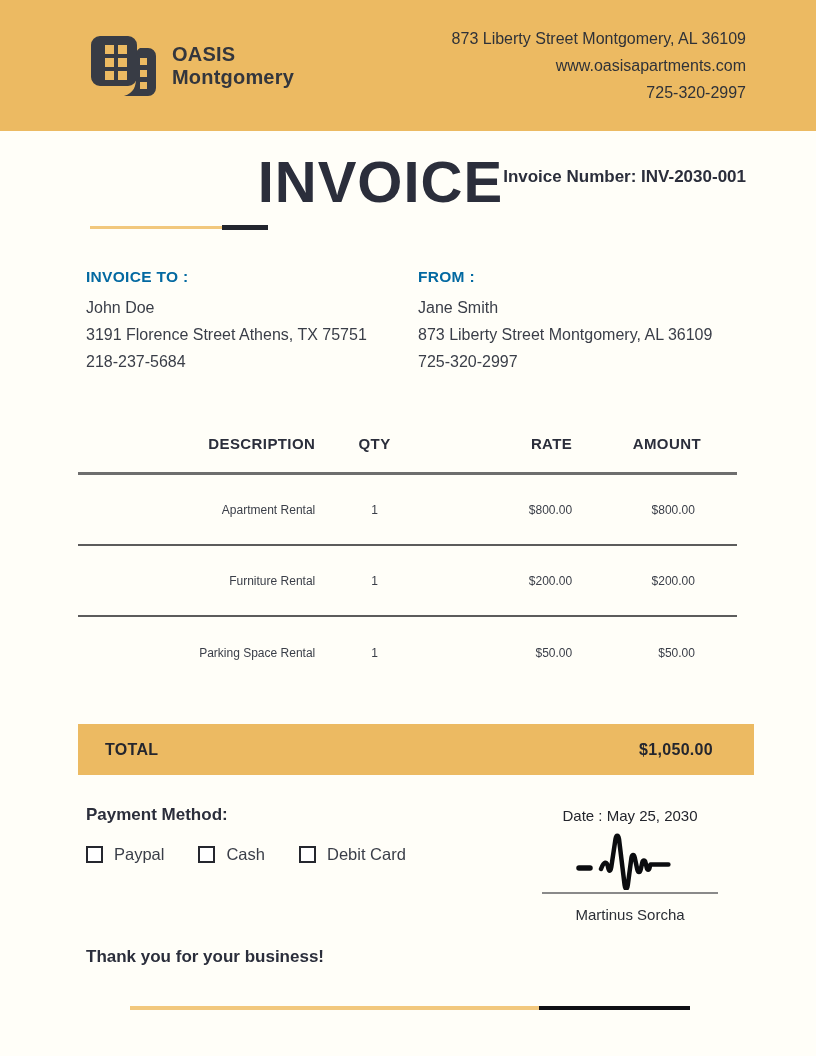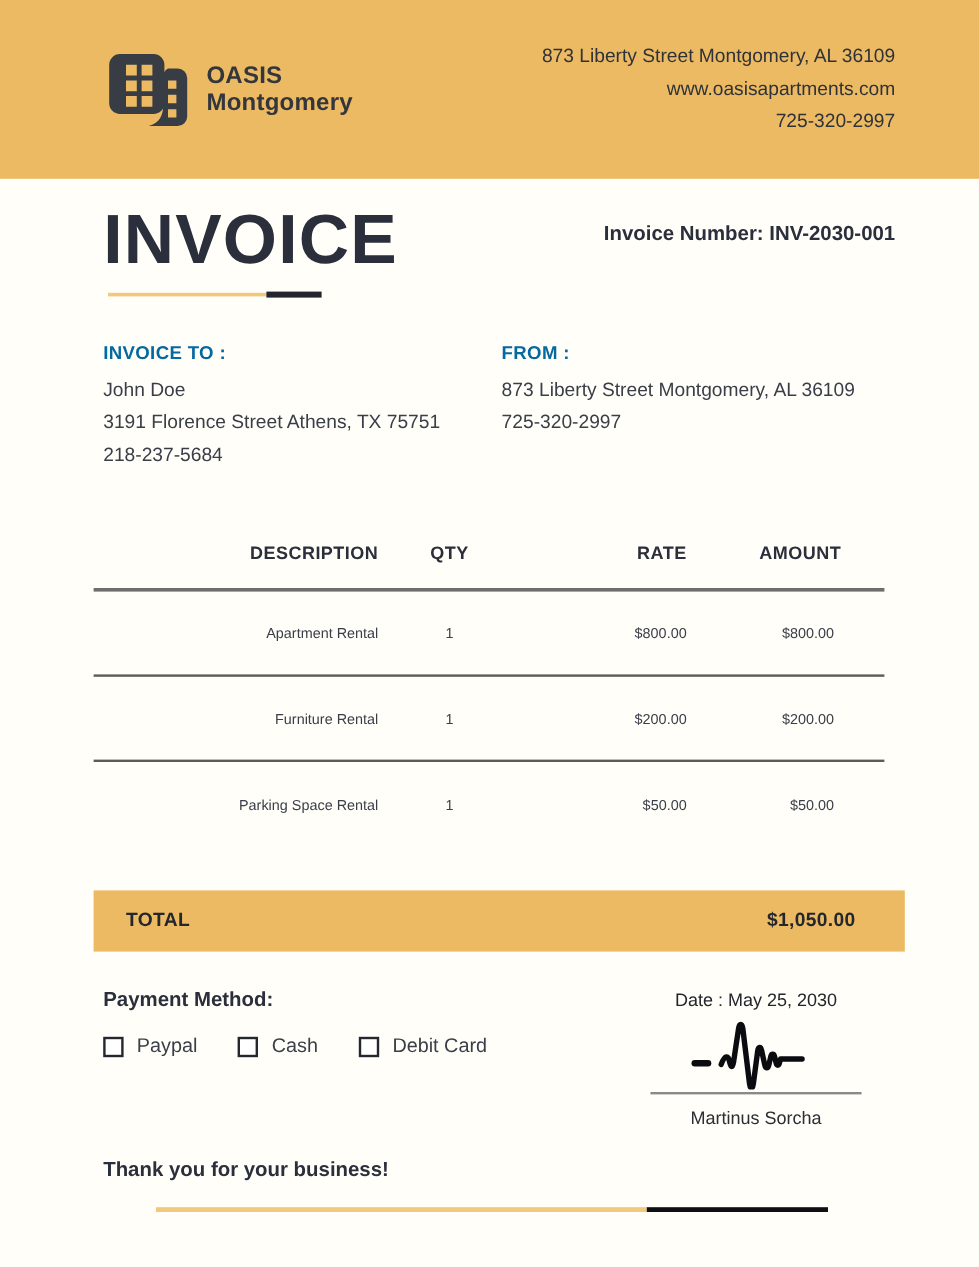--- a/index.html
+++ b/index.html
@@ -7,35 +7,35 @@
   body {
     font-family: "Liberation Sans", sans-serif;
     background: #FFFEF8;
     color: #3A3E48;
     overflow: hidden;
     position: relative;
   }
 
   
   .header {
-    height: 149px;
+    height: 131px;
     background: #ECBA62;
     display: flex;
     align-items: center;
     justify-content: space-between;
     padding: 0 70px 0 88px;
   }
   .brand { display: flex; align-items: center; gap: 12px; }
   .brand-logo { width: 72px; height: 70px; flex: 0 0 auto; }
   .brand-name { font-weight: 700; font-size: 20px; line-height: 23px; color: #33363D; letter-spacing: .2px; }
   .header-contact { text-align: right; font-size: 16px; line-height: 27px; color: #2F3238; }
 
   
   .title-row {
-    display: flex; justify-content: space-between; align-items: flex-start;
+    display: flex; justify-content: flex-end; align-items: flex-start;
     margin: 20px 70px 0 86px;
   }
   .big-title {
     font-size: 58px; font-weight: 800; letter-spacing: 1px;
     color: #2B2E3B; line-height: 62px;
   }
   .invoice-number { font-weight: 700; font-size: 17px; color: #2B2E3B; margin-top: 16px; }
   .title-underline { display: flex; align-items: center; margin: 12px 0 0 90px; }
   .title-underline .seg-accent { width: 132px; height: 3px; background: #F2C87D; }
   .title-underline .seg-dark { width: 46px; height: 5px; background: #22252E; }
@@ -136,20 +136,21 @@
 
 <div class="addresses">
   <div class="addr-col">
     <div class="addr-heading">INVOICE TO :</div>
     <div class="addr-line">John Doe</div>
     <div class="addr-line">3191 Florence Street Athens, TX 75751</div>
     <div class="addr-line">218-237-5684</div>
   </div>
   <div class="addr-col">
     <div class="addr-heading">FROM :</div>
+    <div class="addr-line">Jane Smith</div>
     <div class="addr-line">873 Liberty Street Montgomery, AL 36109</div>
     <div class="addr-line">725-320-2997</div>
   </div>
 </div>
 
 <div class="items">
   <div class="thead">
     <span class="col-desc">DESCRIPTION</span>
     <span class="col-qty">QTY</span>
     <span class="col-rate">RATE</span>

